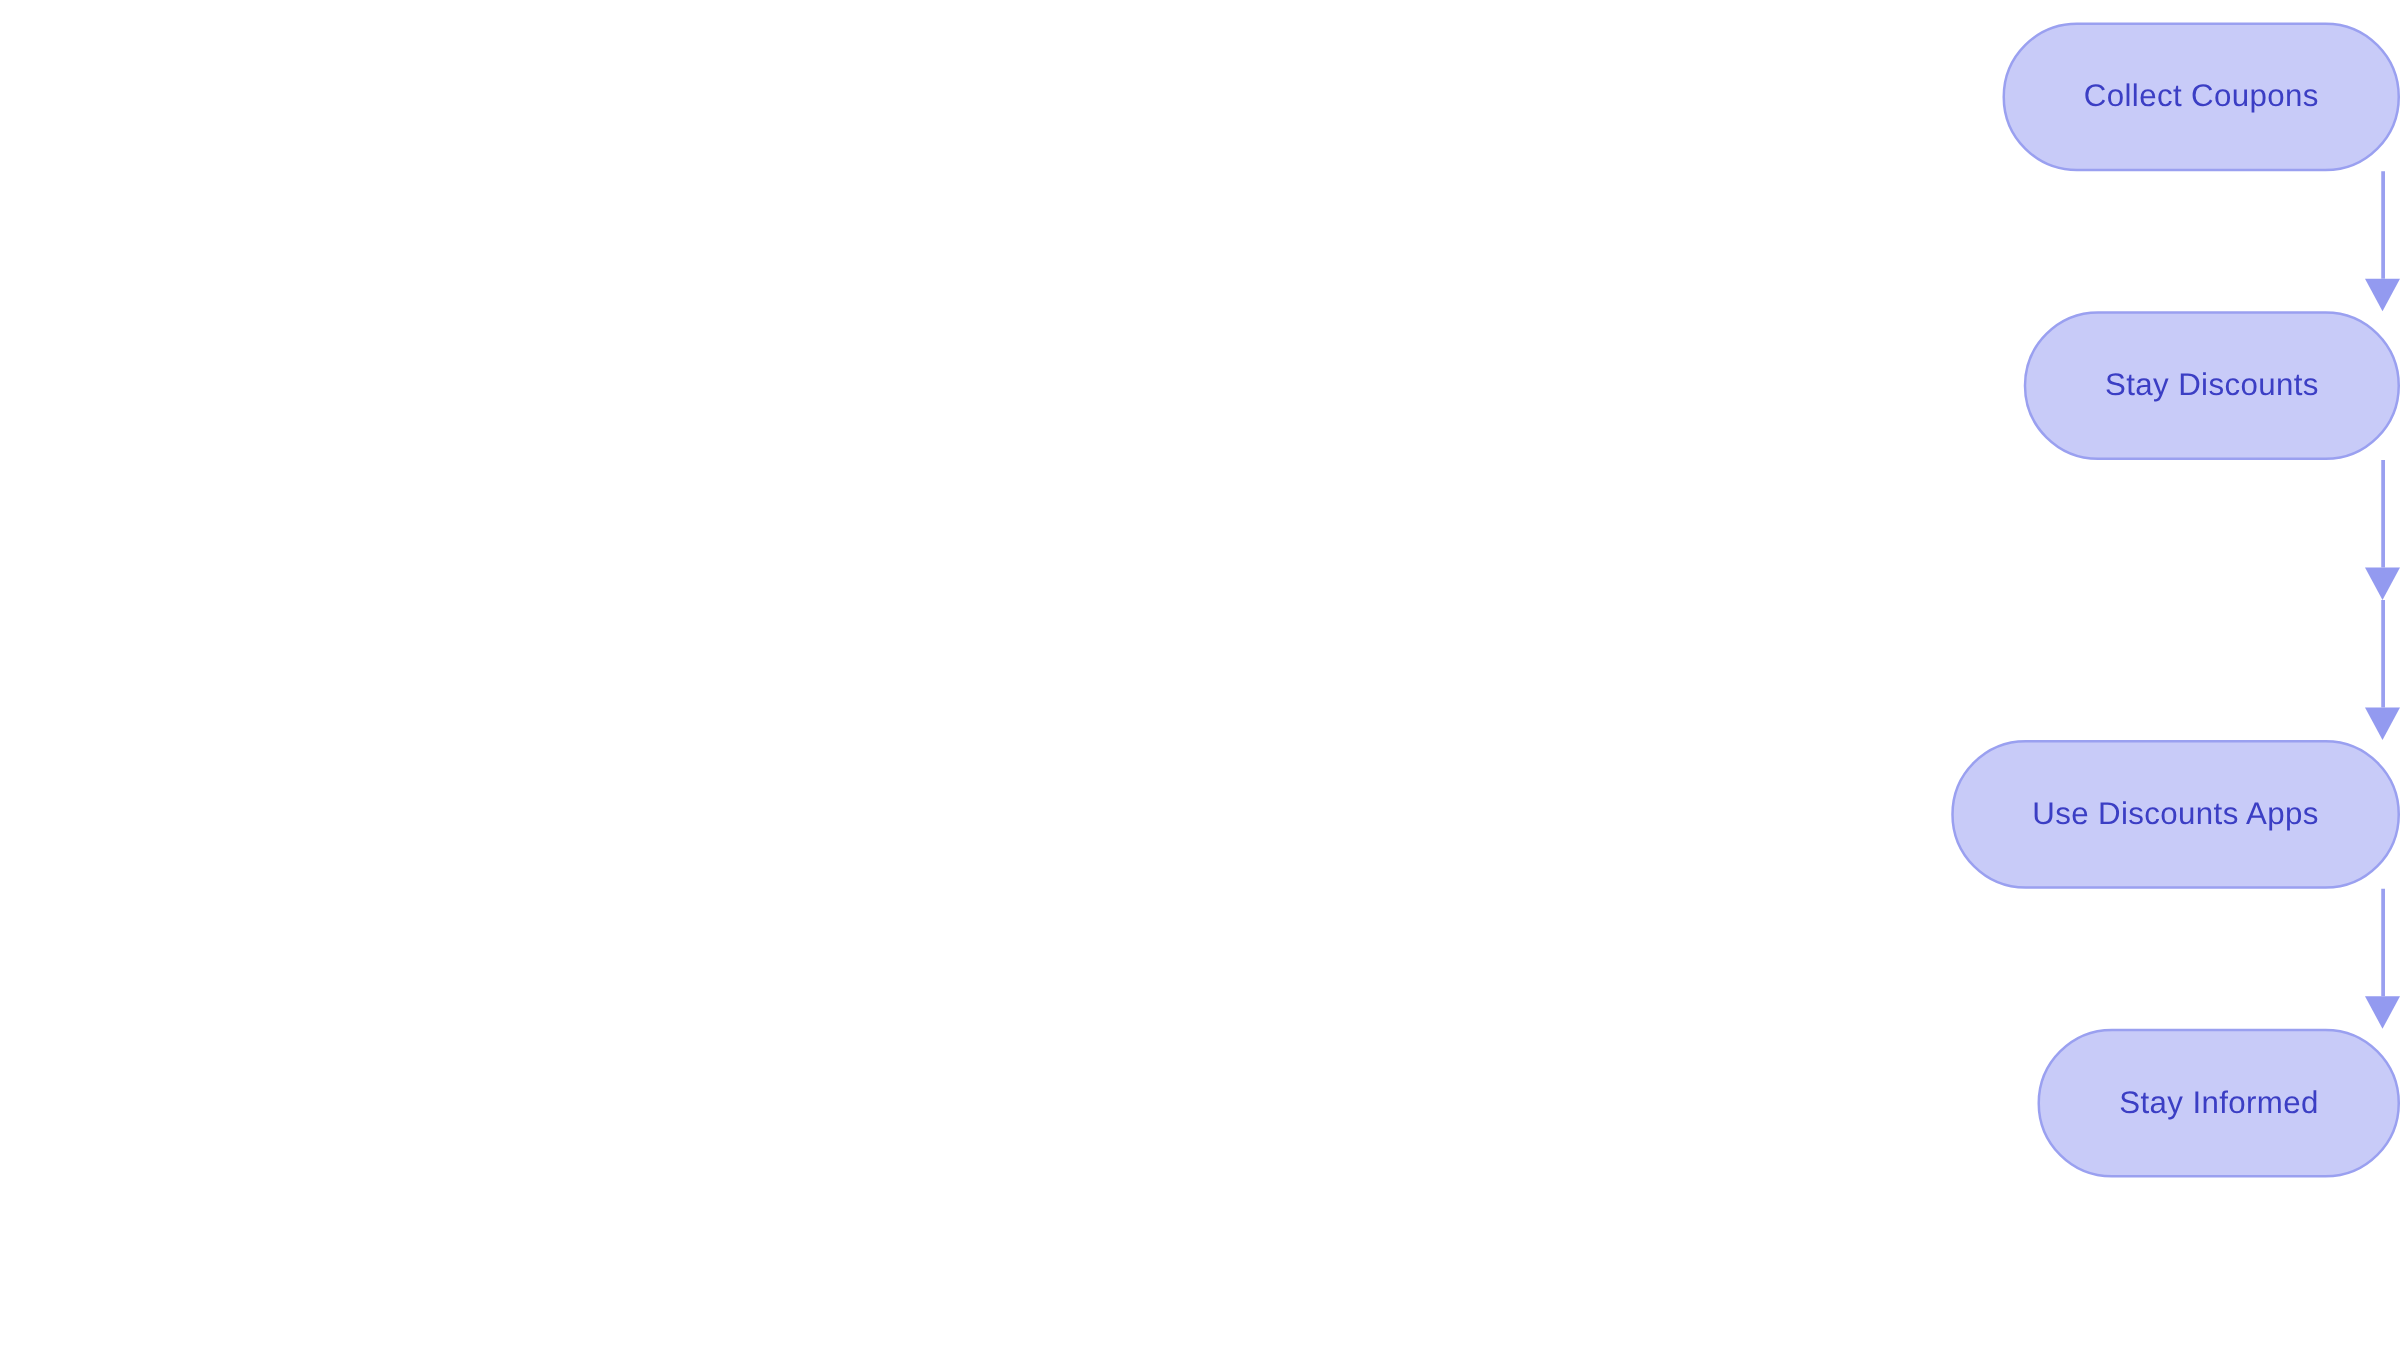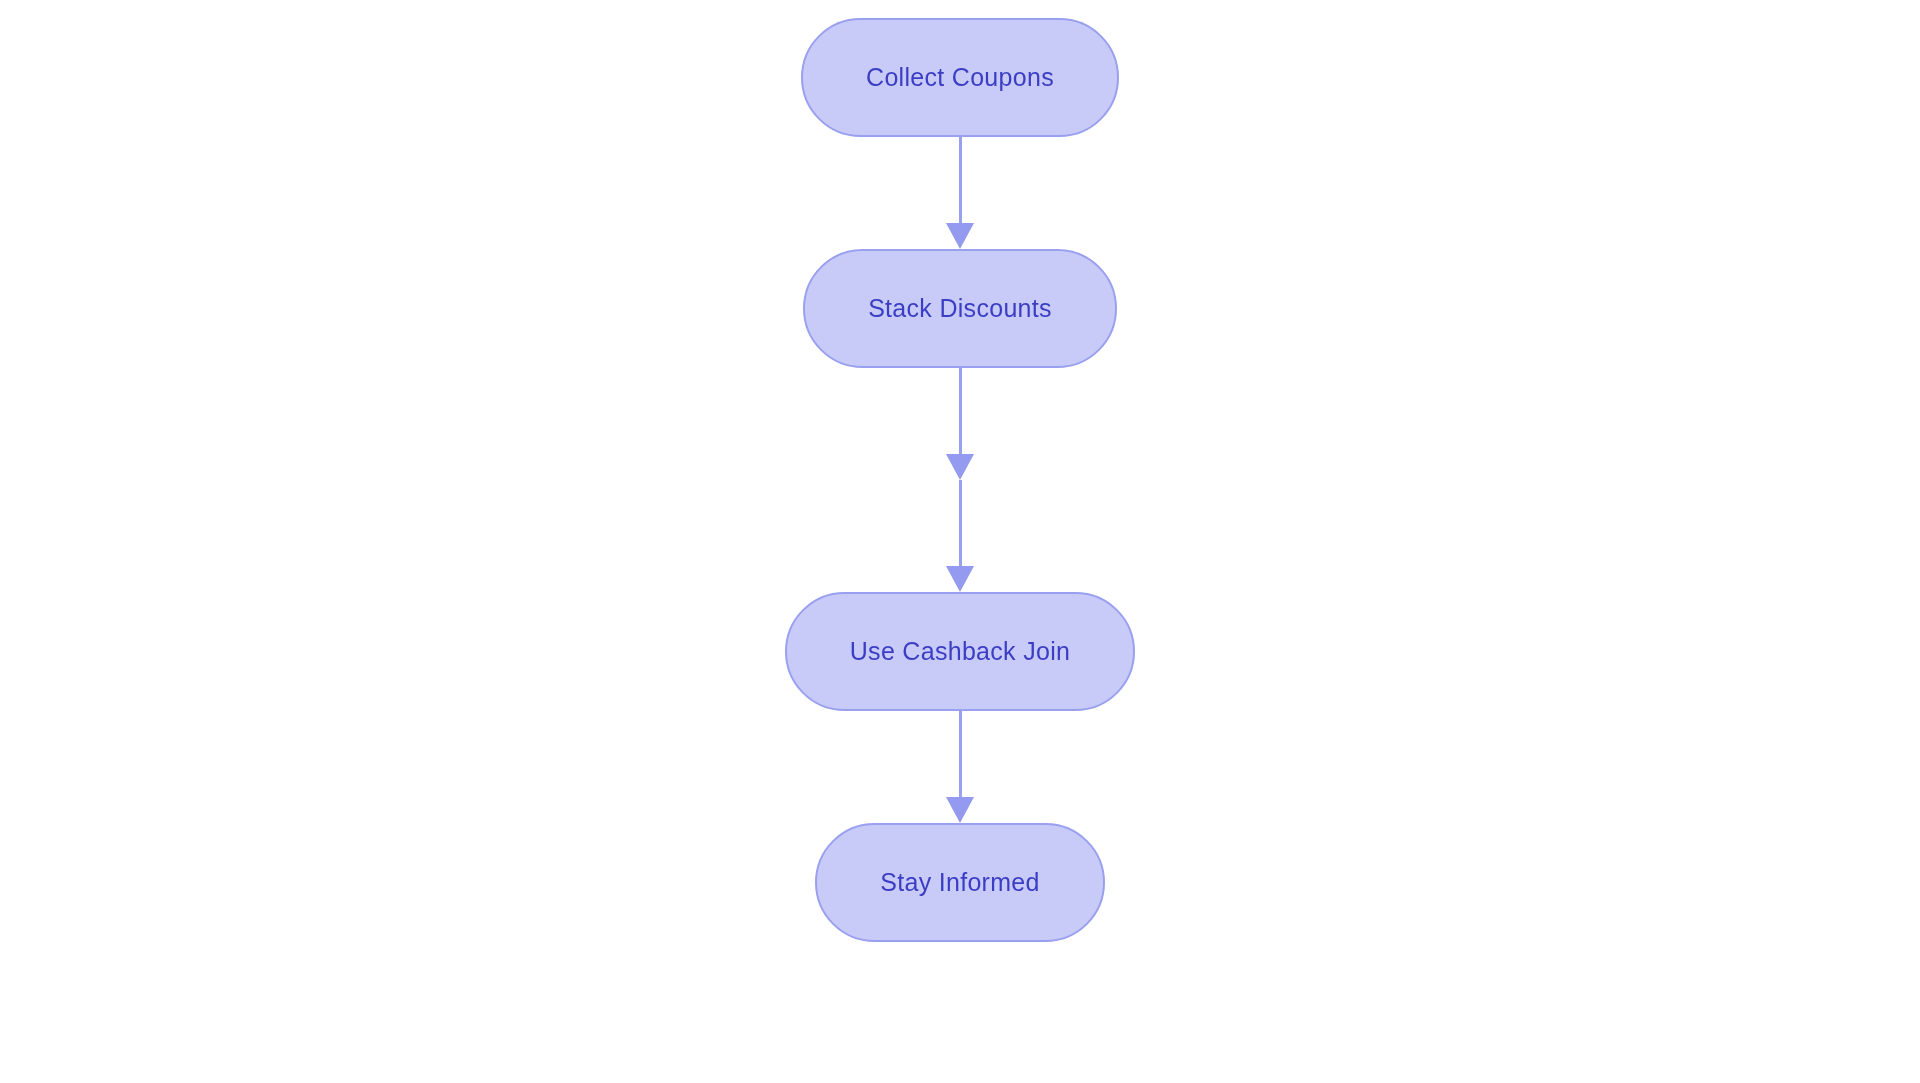--- a/index.html
+++ b/index.html
@@ -8,21 +8,21 @@
     background: #ffffff;
   }
   .canvas {
     position: relative;
     width: 1920px;
     height: 1083px;
     background: #ffffff;
     overflow: hidden;
     display: flex;
     flex-direction: column;
-    align-items: center;
+    align-items: flex-end;
     padding-top: 18px;
     box-sizing: border-box;
     font-family: "Liberation Sans", "DejaVu Sans", sans-serif;
   }
   .node {
     height: 119px;
     border-radius: 60px;
     background: #c8cbf8;
     border: 2px solid #9aa0f0;
     box-sizing: border-box;
@@ -67,36 +67,36 @@
   <div class="node">
     <span class="node-label">Collect Coupons</span>
   </div>
 
   <div class="arrow">
     <div class="arrow-line"></div>
     <div class="arrow-head"></div>
   </div>
 
   <div class="node">
-    <span class="node-label">Stack Discounts</span>
+    <span class="node-label">Stay Discounts</span>
   </div>
 
   <div class="arrow">
     <div class="arrow-line"></div>
     <div class="arrow-head"></div>
   </div>
 
 
   <div class="arrow">
     <div class="arrow-line"></div>
     <div class="arrow-head"></div>
   </div>
 
   <div class="node">
-    <span class="node-label">Use Cashback Join</span>
+    <span class="node-label">Use Discounts Apps</span>
   </div>
 
   <div class="arrow">
     <div class="arrow-line"></div>
     <div class="arrow-head"></div>
   </div>
 
   <div class="node">
     <span class="node-label">Stay Informed</span>
   </div>

